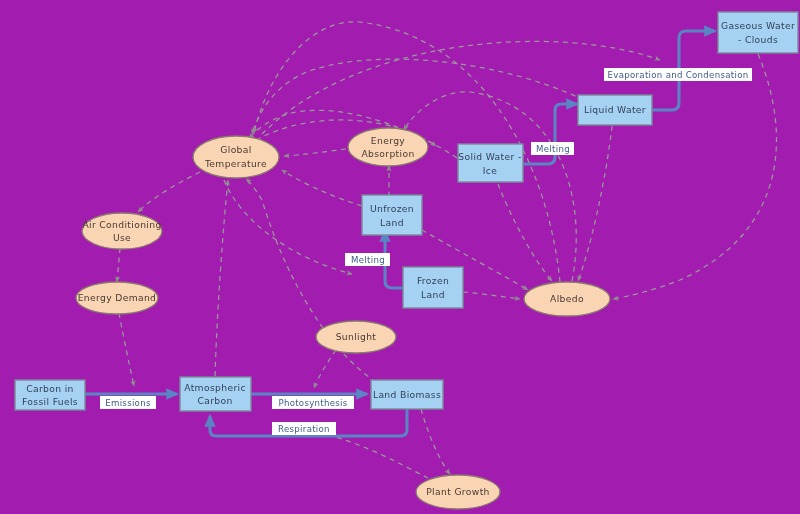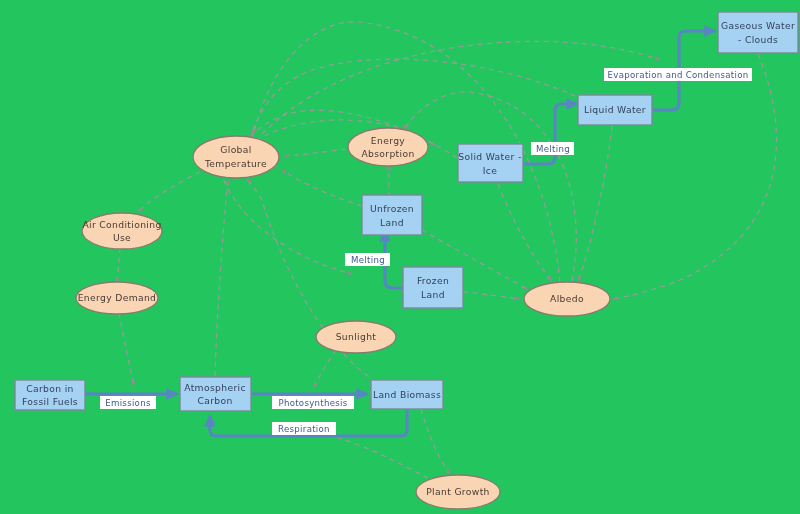--- a/index.html
+++ b/index.html
@@ -5,21 +5,21 @@
 <style>
   html, body {
     margin: 0;
     padding: 0;
     background: #ffffff;
   }
   #canvas-wrap {
     position: relative;
     width: 800px;
     height: 514px;
-    background: #22c55e;
+    background: #a21caf;
     overflow: hidden;
     font-family: "DejaVu Sans", sans-serif;
   }
   svg#diagram {
     display: block;
     width: 800px;
     height: 514px;
   }
   .node-box {
     fill: #a5d2f2;

